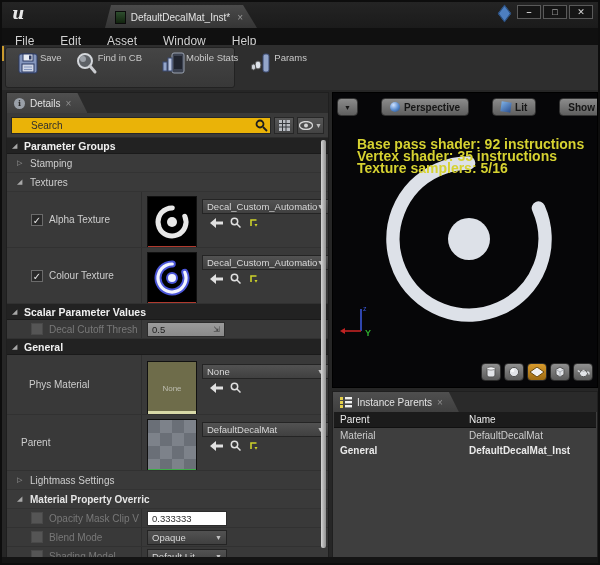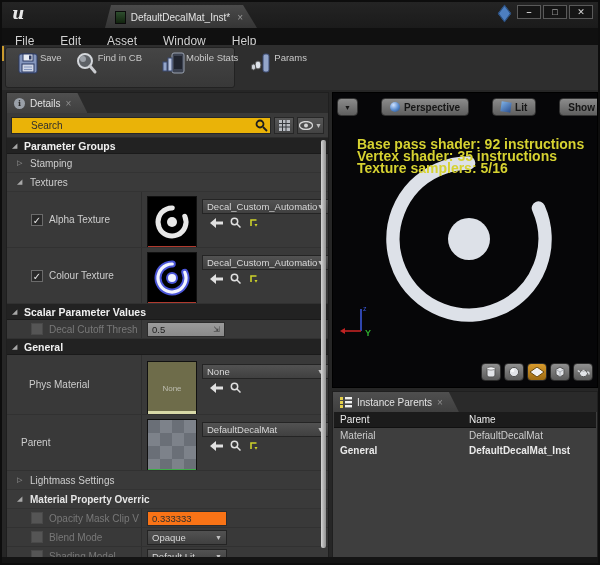--- a/index.html
+++ b/index.html
@@ -75,21 +75,21 @@
   .thumb { width:50px; height:54px; position:relative; flex:0 0 50px; border:1px solid #111; }
   .thumb .under { position:absolute; left:0; right:0; bottom:0; height:3px; }
   .tstack { display:flex; flex-direction:column; gap:3px; padding-top:3px; }
   .combo { width:127px; height:15px; background:linear-gradient(#525252,#404040); border:1px solid #242424; display:flex; align-items:center; padding:0 4px; }
   .combo .t { flex:1; color:#d8d8d8; font-size:9.5px; white-space:nowrap; overflow:hidden; }
   .combo .a { font-size:7px; color:#c2c2c2; }
   .mini-icons { display:flex; align-items:center; gap:7px; padding-left:8px; }
   .spin { width:78px; height:15px; background:linear-gradient(#9b9b9b,#8a8a8a); border:1px solid #2c2c2c; color:#1d1d1d; display:flex; align-items:center; padding:0 4px; }
   .spin .t { flex:1; font-size:9.5px; }
   .spin .g { font-size:8px; color:#333; }
-  .txtbox { width:80px; height:15px; background:#f97316; border:1px solid #2c2c2c; color:#2f2f2f; font-size:9.5px; display:flex; align-items:center; padding:0 4px; }
+  .txtbox { width:80px; height:15px; background:#ffffff; border:1px solid #2c2c2c; color:#2f2f2f; font-size:9.5px; display:flex; align-items:center; padding:0 4px; }
   .combo.small { width:80px; }
 
   
   .viewport { position:absolute; left:330px; top:90px; width:266px; height:296px; background:#060608; border:1px solid #000; overflow:hidden; }
   .vtools { position:absolute; left:4px; top:5px; display:flex; gap:23px; }
   .vbtn { height:18px; background:linear-gradient(#8b8b8b,#5f5f5f); border:1px solid #333; border-radius:4px; color:#151515; font-weight:bold; font-size:10px;
     display:flex; align-items:center; gap:4px; padding:0 8px; }
   .vbtn .dd { font-size:7px; }
   .sphere { width:10px; height:10px; border-radius:50%; background:radial-gradient(circle at 35% 30%, #cfe2ff, #5588cc 55%, #224477); }
   .cube-ico { width:10px; height:10px; background:linear-gradient(135deg,#7fb2e8,#2a4f8f); transform:rotate(8deg); }

